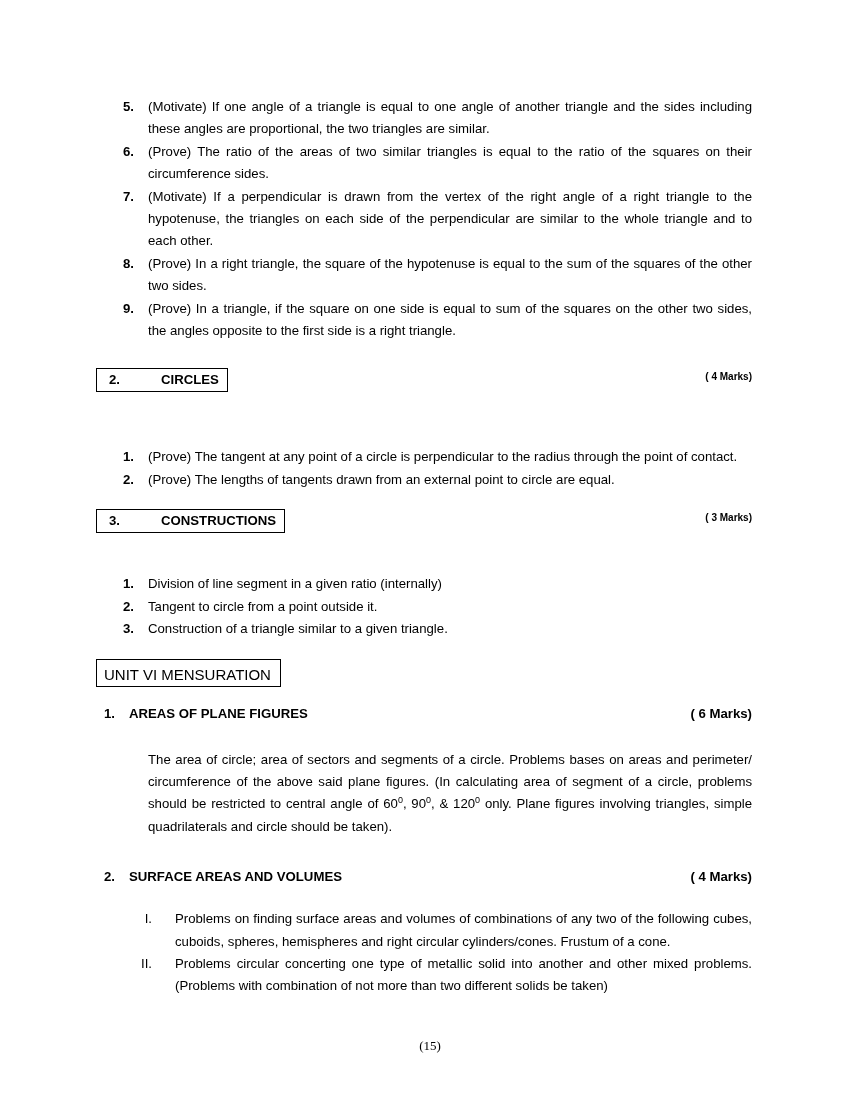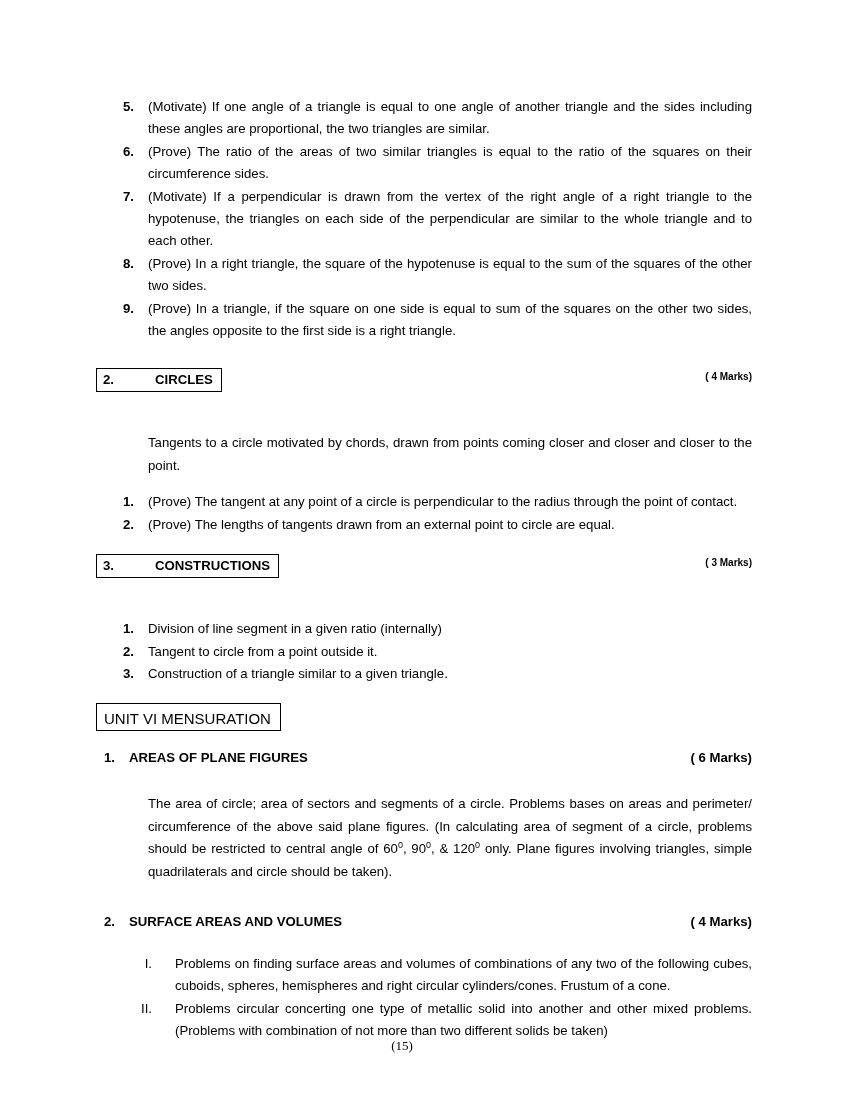--- a/index.html
+++ b/index.html
@@ -104,21 +104,21 @@
   }
 
   
   .sec-row {
     position: relative;
     display: block;
   }
   .box-head {
     display: inline-block;
     border: 1.4px solid #000;
-    padding: 2px 8px 3px 6px;
+    padding: 2px 8px 3px 12px;
     font-size: 13.2px;
     font-weight: bold;
     line-height: 17px;
     white-space: pre;
     vertical-align: top;
   }
   .box-head .bh-num {
     display: inline-block;
     width: 52px;
   }
@@ -180,20 +180,21 @@
 
   
   .page-footer {
     position: absolute;
     left: 0;
     top: 1038px;
     width: 804px;
     text-align: center;
     font-size: 13px;
     font-family: "Liberation Serif", serif;
+    padding-left: 28px;
   }
 </style>
 </head>
 <body>
 
 <div class="page">
   <div class="content">
 
     <ol class="num-list">
       <li>
@@ -220,21 +221,20 @@
 
     <div class="sp-26"></div>
 
     <div class="sec-row">
       <span class="box-head"><span class="bh-num">2.</span><span>CIRCLES</span></span>
       <span class="marks">( 4 Marks)</span>
     </div>
 
     <div class="sp-40"></div>
 
-    <p class="para wide">Tangents to a circle motivated by chords, drawn from points coming closer and closer and closer to the point.</p>
 
     <div class="sp-14"></div>
 
     <ol class="num-list compact">
       <li>
         <span class="marker">1.</span>
         <span class="body">(Prove) The tangent at any point of a circle is perpendicular to the radius through the point of contact.</span>
       </li>
       <li>
         <span class="marker">2.</span>

